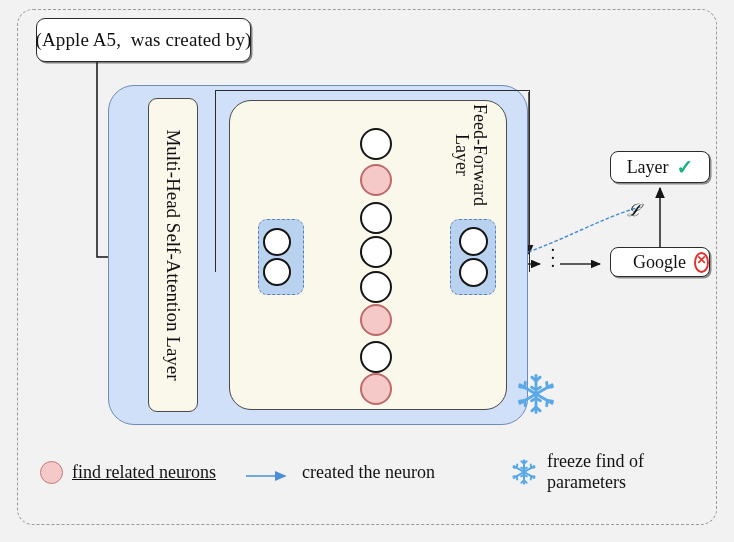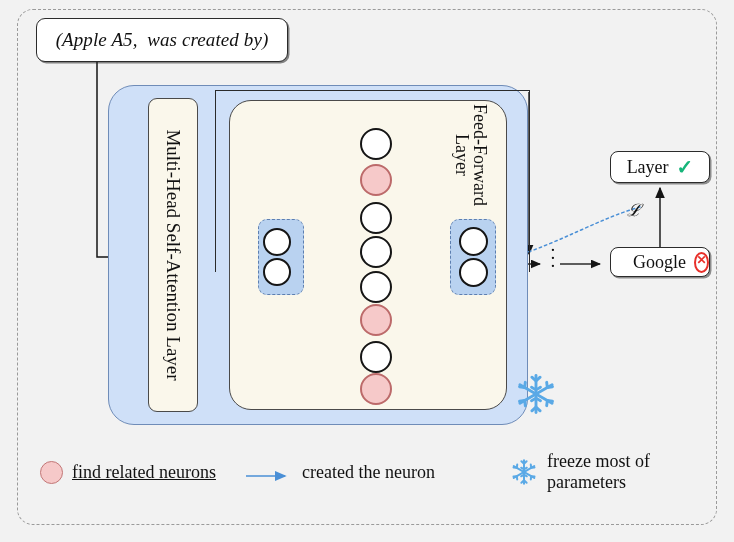--- a/index.html
+++ b/index.html
@@ -10,27 +10,26 @@
 
   
   #outer-frame{
     left:17px;top:9px;width:700px;height:516px;
     border:1.6px dashed #9a9a9a;border-radius:16px;
     box-sizing:border-box;background:transparent;
   }
 
   
   #prompt-box{
-    left:36px;top:18px;width:252px;height:44px;
+    left:36px;top:18px;width:215px;height:44px;
     background:#ffffff;border:1.6px solid #2b2b2b;border-radius:9px;
     box-shadow:1.5px 1.5px 0 rgba(40,40,40,.55);
     display:flex;align-items:center;justify-content:center;
     font-size:19px;color:#111;letter-spacing:.1px;white-space:pre;
     box-sizing:border-box;
-    font-style:italic;
   }
 
   
   #transformer-block{
     left:108px;top:85px;width:420px;height:340px;
     background:#cfe0f8;border:1.3px solid #6f8cb8;border-radius:26px;
     box-sizing:border-box;
   }
 
   
@@ -334,17 +333,17 @@
             <path d="M32,51 L26,56.5 M32,51 L38,56.5"></path>
             <path d="M15.5,22.5 L8,21.5 M15.5,22.5 L16.5,15"></path>
             <path d="M48.5,41.5 L56,42.5 M48.5,41.5 L47.5,49"></path>
             <path d="M15.5,41.5 L8,42.5 M15.5,41.5 L16.5,49"></path>
             <path d="M48.5,22.5 L56,21.5 M48.5,22.5 L47.5,15"></path>
             <path d="M32,26 L25.5,22.2 M32,26 L38.5,22.2"></path>
             <path d="M32,38 L25.5,41.8 M32,38 L38.5,41.8"></path>
           </g>
         </svg>
       </span>
-      <span>freeze most of parameters</span>
+      <span>freeze find of parameters</span>
     </div>
   </div>
 
 </div>
 
 </body></html>

